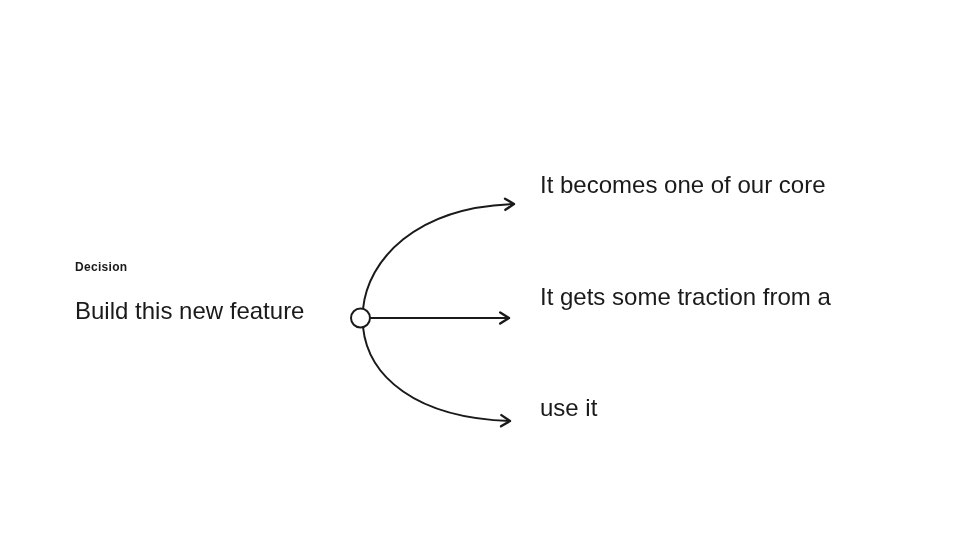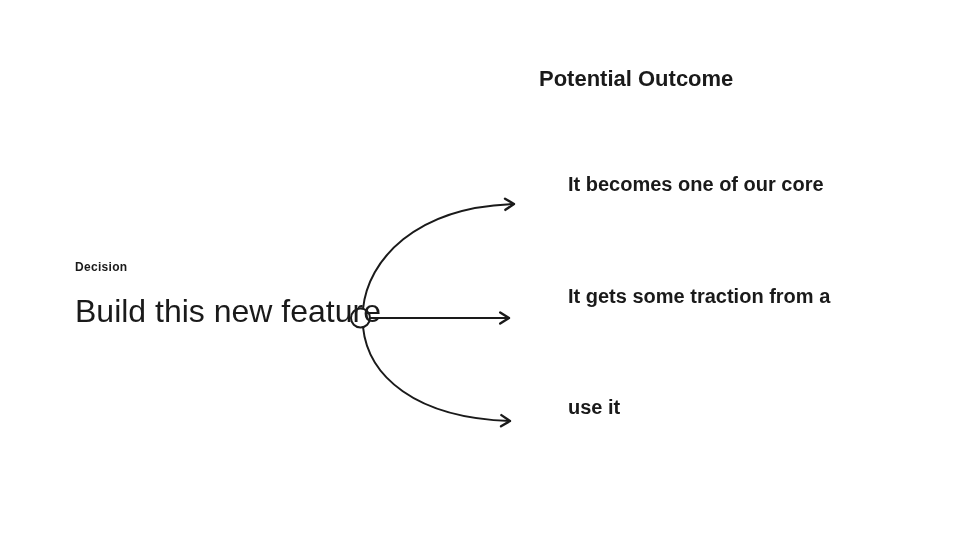--- a/index.html
+++ b/index.html
@@ -30,41 +30,41 @@
     font-size: 12px;
     line-height: 20px;
     font-weight: 700;
     letter-spacing: 0.3px;
     white-space: nowrap;
   }
   .decision-text {
     position: absolute;
     left: 75px;
     top: 296px;
-    font-size: 32px;
+    font-size: 24px;
     line-height: 30px;
     font-weight: 400;
     white-space: nowrap;
   }
   .outcome-header {
     position: absolute;
     left: 539px;
     top: 65px;
     font-size: 22px;
     line-height: 27px;
     font-weight: 700;
     white-space: nowrap;
   }
   .outcome {
     position: absolute;
-    left: 568px;
+    left: 540px;
     width: 340px;
-    font-size: 20px;
+    font-size: 24px;
     line-height: 29px;
-    font-weight: 700;
+    font-weight: 400;
   }
   .outcome span { display: block; }
   .outcome-1 { top: 170px; }
   .outcome-2 { top: 282px; }
   .outcome-3 { top: 393px; }
 </style>
 </head>
 <body>
 
 <div class="canvas">
@@ -82,21 +82,20 @@
 
     <path d="M 363 327 C 368 376, 415 418, 510 421" fill="none" stroke="#1a1a1a" stroke-width="2" stroke-linecap="round" marker-end="url(#arrowhead)"></path>
 
     <circle cx="360.5" cy="318" r="9.5" fill="#ffffff" stroke="#1a1a1a" stroke-width="2"></circle>
   </svg>
 
   <div class="decision-label">Decision</div>
 
   <div class="decision-text">Build this new feature</div>
 
-  <div class="outcome-header">Potential Outcome</div>
 
   <div class="outcome outcome-1">
     <span>It becomes one of our core</span>
   </div>
 
   <div class="outcome outcome-2">
     <span>It gets some traction from a</span>
   </div>
 
   <div class="outcome outcome-3">

